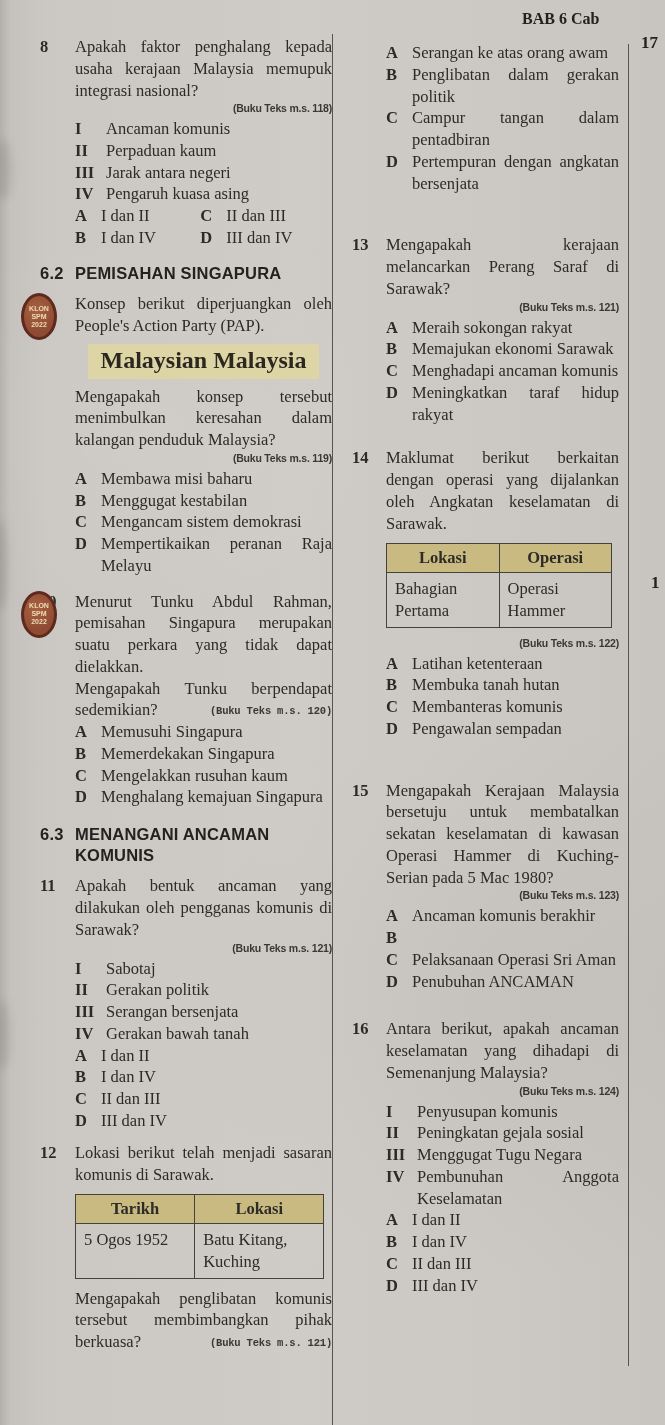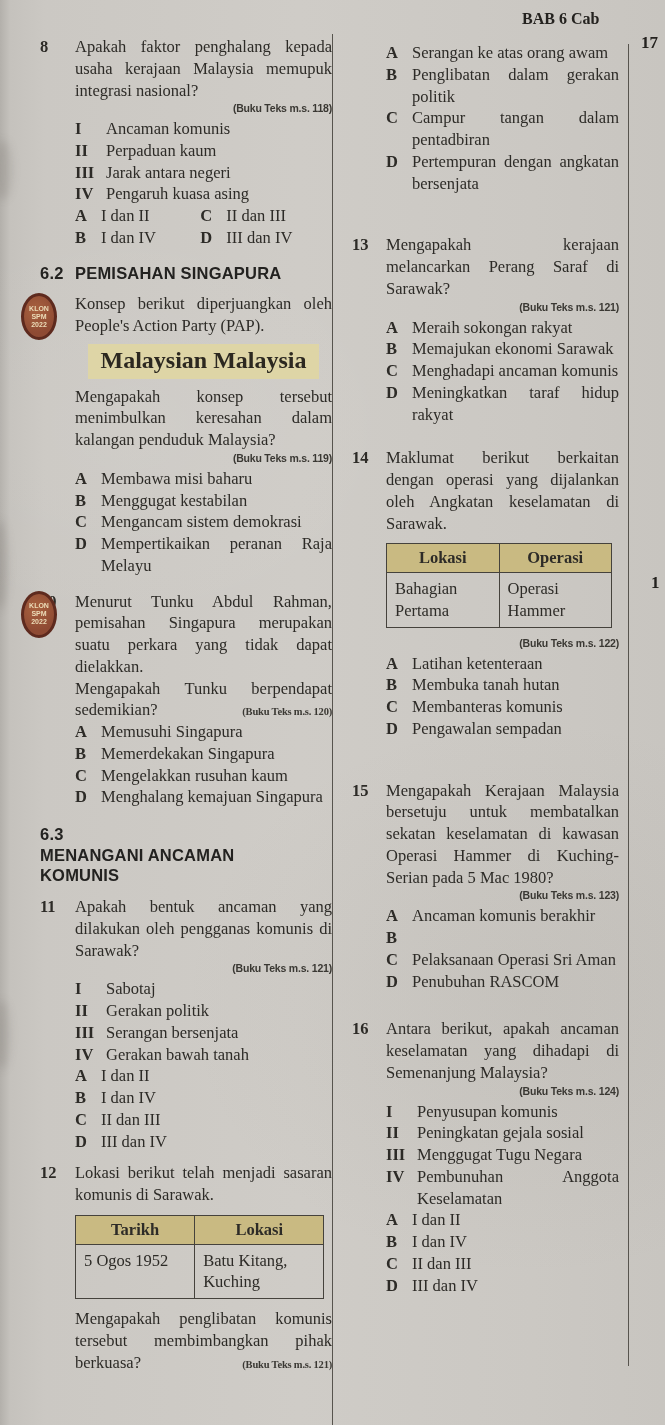--- a/index.html
+++ b/index.html
@@ -32,21 +32,21 @@
   .col-left{left:40px;top:36px;width:292px;}
   .col-right{left:352px;top:42px;width:267px;}
 
   .q{display:flex;position:relative;}
   .qnum{width:35px;flex:none;font-weight:700;}
   .qnum-r{width:34px;flex:none;font-weight:700;}
   .qbody{flex:1;min-width:0;}
   .qtext{text-align:justify;}
   .src{font-family:"Liberation Sans",sans-serif;font-weight:700;font-size:10.5px;
        letter-spacing:-0.2px;color:#3a3833;text-align:right;margin:1px 0 2px;}
-  .src-inline{float:right;font-family:Liberation Serif, serif;font-weight:700;
+  .src-inline{float:right;font-family:Liberation Mono, monospace;font-weight:700;
        font-size:10.5px;letter-spacing:-0.2px;color:#3a3833;position:relative;top:6px;}
   .opt{display:flex;}
   .optl{width:26px;flex:none;font-weight:700;}
   .optt{flex:1;min-width:0;text-align:justify;}
   .rom{display:flex;}
   .roml{width:31px;flex:none;font-weight:700;}
   .romt{flex:1;min-width:0;text-align:justify;}
   .optgrid{display:grid;grid-template-columns:1fr 1.05fr;}
 
   .sec{display:flex;font-family:"Liberation Sans",sans-serif;font-weight:700;
@@ -62,21 +62,21 @@
       font-size:16.5px;padding:3px 4px;text-align:center;font-family:"Liberation Serif",serif;}
   .qtable td{border:1.6px solid #45423c;font-size:16.5px;padding:5px 8px;vertical-align:top;}
 
   .badge{position:absolute;left:-19px;width:36px;height:47px;border-radius:50%;
       background:radial-gradient(circle at 40% 35%, #a8613f, #8e4a33 70%);
       border:3px solid #5e2a1e;box-sizing:border-box;z-index:2;
       display:flex;flex-direction:column;align-items:center;justify-content:center;
       color:#ecdcb8;font-family:"Liberation Sans",sans-serif;font-weight:700;
       font-size:7px;line-height:1.15;text-align:center;}
   .mt40{margin-top:40px;} .mt26{margin-top:26px;}
-  .mt22{margin-top:22px;} .mt16{margin-top:16px;flex-direction:column;} .mt14{margin-top:14px;} .mt10{margin-top:10px;}
+  .mt22{margin-top:22px;} .mt16{margin-top:16px;} .mt14{margin-top:14px;} .mt10{margin-top:10px;}
 </style>
 </head>
 <body>
 
 <div class="page">
 
   <div class="smudge" style="left:-6px;top:140px;width:18px;height:60px;"></div>
   <div class="smudge" style="left:-8px;top:520px;width:16px;height:90px;"></div>
   <div class="smudge" style="left:-6px;top:1000px;width:16px;height:70px;"></div>
 
@@ -364,21 +364,21 @@
         </div>
         <div class="opt">
           <span class="optl">B</span>
         </div>
         <div class="opt">
           <span class="optl">C</span>
           <span class="optt">Pelaksanaan Operasi Sri Aman</span>
         </div>
         <div class="opt">
           <span class="optl">D</span>
-          <span class="optt">Penubuhan RASCOM</span>
+          <span class="optt">Penubuhan ANCAMAN</span>
         </div>
       </div>
     </div>
 
     <div class="q mt26">
       <div class="qnum-r">16</div>
       <div class="qbody">
         <div class="qtext">Antara berikut, apakah ancaman keselamatan yang dihadapi di Semenanjung Malaysia?</div>
         <div class="src">(Buku Teks m.s. 124)</div>
         <div class="rom">

